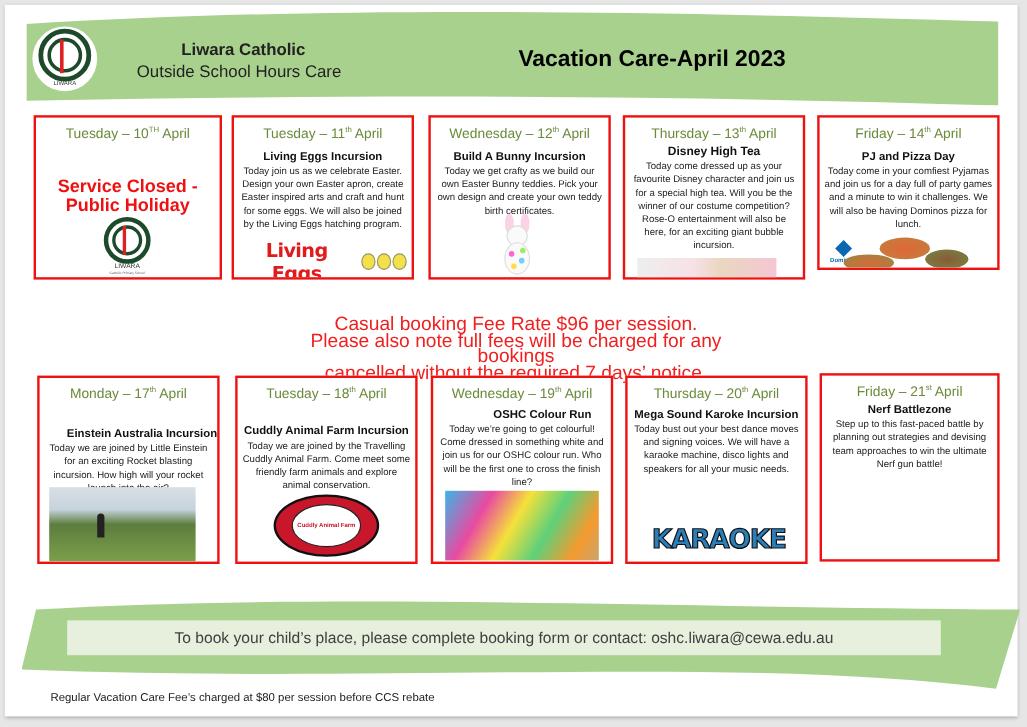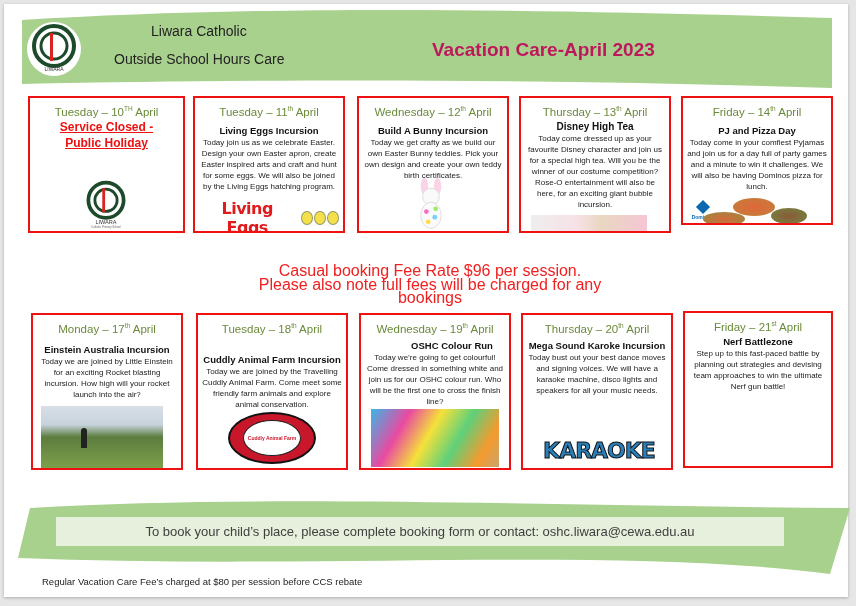--- a/index.html
+++ b/index.html
@@ -1,30 +1,30 @@
 <!DOCTYPE html>
 <html><head>
 <meta charset="utf-8">
 <style>
   * { box-sizing: border-box; margin: 0; padding: 0; }
   html, body { width: 856px; height: 606px; overflow: hidden; }
   body { background: #e6e6e6; font-family: "Liberation Sans", "DejaVu Sans", sans-serif; color: #111; position: relative; }
   .page { position: absolute; left: 4px; top: 4px; width: 844px; height: 593px; background: #ffffff; box-shadow: 0 1px 3px rgba(0,0,0,0.25); }
   .header-band { position: absolute; left: 22px; top: 8px; width: 810px; height: 80px; }
   .logo-top { position: absolute; left: 26px; top: 21px; width: 56px; height: 56px; }
-  .org-name { position: absolute; left: 151px; top: 23px; font-size: 14px; color: #222; }
+  .org-name { position: absolute; left: 151px; top: 33px; font-size: 14px; color: #222; font-weight: bold; }
   .org-sub { position: absolute; left: 114px; top: 51px; font-size: 14px; color: #222; }
-  .title { position: absolute; left: 432px; top: 39px; font-size: 19px; font-weight: bold; color: #be185d; }
+  .title { position: absolute; left: 432px; top: 39px; font-size: 19px; font-weight: bold; color: #000000; }
 
   .card { position: absolute; border: 2px solid #ee1111; background: #fff; text-align: center; overflow: hidden; }
   .card .day { color: #6b8a3a; font-size: 11.5px; margin-top: 4px; line-height: 14px; }
   .card .day sup { font-size: 6.5px; }
   .card .ev-title { font-weight: bold; font-size: 9.5px; margin-top: 6px; color: #111; line-height: 12px; }
   .card .ev-desc { font-size: 8px; line-height: 11px; color: #222; padding: 0 4px; }
-  .card .closed { color: #ee1111; font-weight: bold; font-size: 12px; line-height: 16px; margin-top: 0; text-decoration: underline; }
+  .card .closed { color: #ee1111; font-weight: bold; font-size: 15px; line-height: 16px; margin-top: 29px; }
   .card .pic { position: absolute; }
 
   .notice { position: absolute; left: 240px; top: 264px; width: 380px; text-align: center; color: #f02020; font-size: 16px; line-height: 13.5px; }
   .booking-box { position: absolute; left: 56px; top: 517px; width: 728px; height: 29px; background: #e6f0dc; font-size: 13px; color: #404040; display: flex; align-items: center; justify-content: center; }
   .fees { position: absolute; left: 42px; top: 576px; font-size: 9.5px; color: #222; }
 </style>
 </head>
 <body>
 
 <div class="page"></div>
@@ -99,25 +99,26 @@
     <div style="font-size:5px;color:#0a68b1;font-weight:bold;">Domino's</div>
   </div>
   <div class="pic" style="left:50px;top:100px;width:42px;height:18px;background:radial-gradient(#e0663a,#c97a3a 70%,#d9b07a);border-radius:50%;"></div>
   <div class="pic" style="left:20px;top:114px;width:42px;height:14px;background:radial-gradient(#d46a3a,#a9813e 70%,#d9b07a);border-radius:50%;"></div>
   <div class="pic" style="left:88px;top:110px;width:36px;height:16px;background:radial-gradient(#8a5a3a,#7a7a3e 70%,#d9b07a);border-radius:50%;"></div>
 </div>
 
 <div class="notice">
   <div>Casual booking Fee Rate $96 per session.</div>
   <div>Please also note full fees will be charged for any bookings</div>
+  <div>cancelled without the required 7 days’ notice.</div>
 </div>
 
 <div class="card" style="left:31px;top:313px;width:152px;height:157px;">
   <div class="day"><span>Monday – 17</span><sup>th</sup><span> April</span></div>
-  <div class="ev-title" style="margin-top:8px;">Einstein Australia Incursion</div>
+  <div class="ev-title" style="margin-top:20px;text-align:right;">Einstein Australia Incursion</div>
   <div class="ev-desc">Today we are joined by Little Einstein for an exciting Rocket blasting incursion. How high will your rocket launch into the air?</div>
   <div class="pic" style="left:8px;top:91px;width:122px;height:62px;background:linear-gradient(180deg,#d8dfe6 0%,#c6d3dc 30%,#5c7d3e 50%,#7ba04a 100%);">
     <div style="position:absolute;left:40px;top:22px;width:6px;height:20px;background:#222;border-radius:3px 3px 0 0;"></div>
   </div>
 </div>
 
 <div class="card" style="left:196px;top:313px;width:152px;height:157px;">
   <div class="day"><span>Tuesday – 18</span><sup>th</sup><span> April</span></div>
   <div class="ev-title" style="margin-top:18px;">Cuddly Animal Farm Incursion</div>
   <div class="ev-desc">Today we are joined by the Travelling Cuddly Animal Farm. Come meet some friendly farm animals and explore animal conservation.</div>

